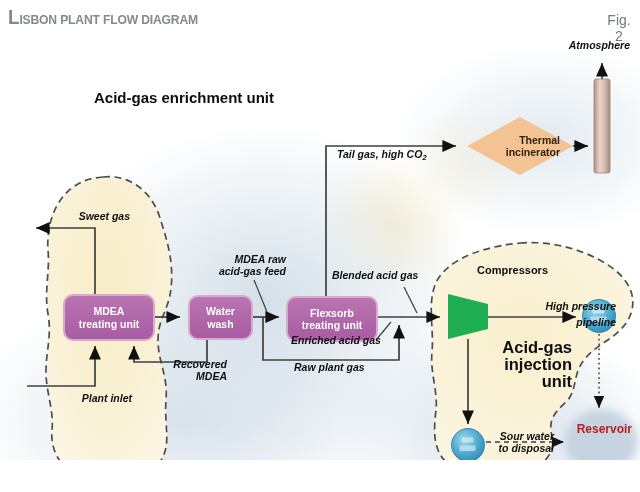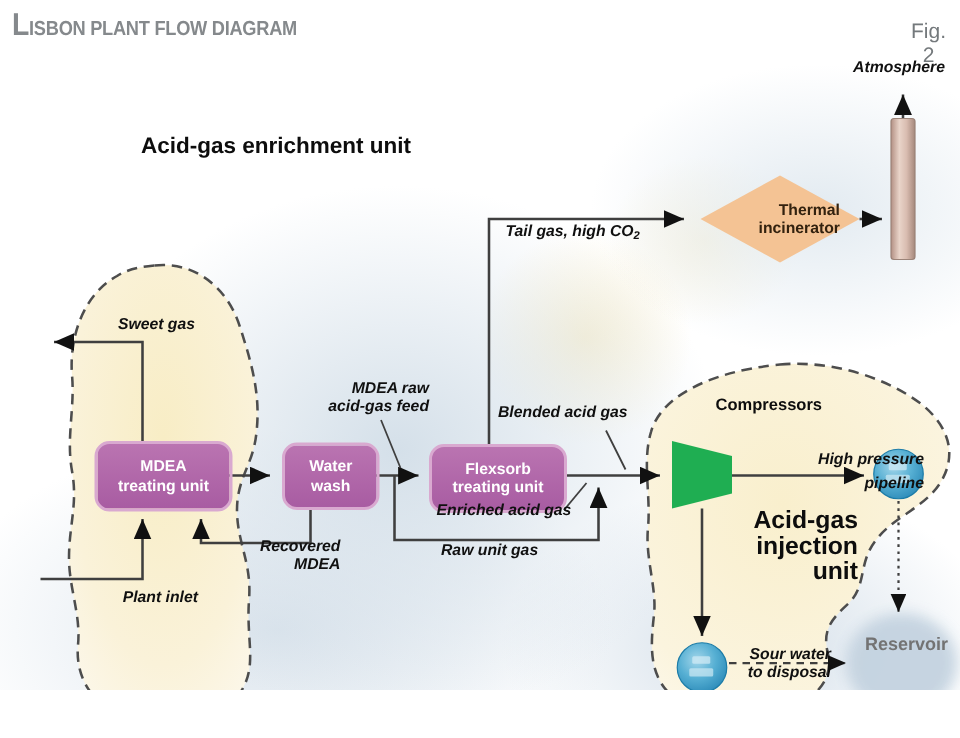--- a/index.html
+++ b/index.html
@@ -20,21 +20,21 @@
   .ctr{text-align:right;}
   .nowrap{white-space:nowrap;}
   .heading{font-weight:700;color:#0d0d0d;}
   #title{left:8px;top:5px;font-size:13.5px;font-weight:700;color:#85898c;
          text-transform:uppercase;letter-spacing:-0.2px;transform:scaleX(0.9);transform-origin:left top;}
   #title::first-letter{font-size:21px;}
   #figlabel{left:604px;top:12px;width:30px;font-size:14px;color:#74797c;text-align:center;}
   #h-enrich{left:94px;top:89px;font-size:15px;white-space:nowrap;}
   #h-inject{left:476px;top:339px;width:96px;font-size:16.5px;line-height:1.04;}
   #h-compressors{left:472px;top:264px;width:76px;font-size:11px;}
-  #h-reservoir{left:570px;top:422px;width:62px;font-size:12px;color:#737373;}
+  #h-reservoir{left:570px;top:422px;width:62px;font-size:12px;color:#b91c1c;}
   #l-atmosphere{left:554px;top:40px;width:76px;}
   #l-sweet{left:58px;top:211px;width:72px;font-style:italic;}
   #l-inlet{left:58px;top:393px;width:74px;}
   #l-recovered{left:149px;top:359px;width:78px;}
   #l-feed{left:194px;top:254px;width:92px;}
   #l-tail{left:337px;top:149px;}
   #l-tail .sub{font-size:7.5px;vertical-align:-2px;}
   #l-blended{left:332px;top:270px;}
   #l-enriched{left:291px;top:335px;}
   #l-raw{left:294px;top:362px;}
@@ -163,18 +163,18 @@
   <div class="lbl stream ctr" id="l-atmosphere">Atmosphere</div>
   <div class="lbl stream ctr" id="l-sweet">Sweet gas</div>
   <div class="lbl stream ctr" id="l-inlet">Plant inlet</div>
   <div class="lbl stream pre ctr" id="l-recovered">Recovered
 MDEA</div>
   <div class="lbl stream pre ctr" id="l-feed">MDEA raw
 acid-gas feed</div>
   <div class="lbl stream nowrap" id="l-tail"><span>Tail gas, high CO</span><span class="sub">2</span></div>
   <div class="lbl stream nowrap" id="l-blended">Blended acid gas</div>
   <div class="lbl stream nowrap" id="l-enriched">Enriched acid gas</div>
-  <div class="lbl stream nowrap" id="l-raw">Raw unit gas</div>
+  <div class="lbl stream nowrap" id="l-raw">Raw plant gas</div>
   <div class="lbl stream pre ctr" id="l-hppipe">High pressure
 pipeline</div>
   <div class="lbl stream pre ctr" id="l-sour">Sour water
 to disposal</div>
 </div>
 
 </body></html>

